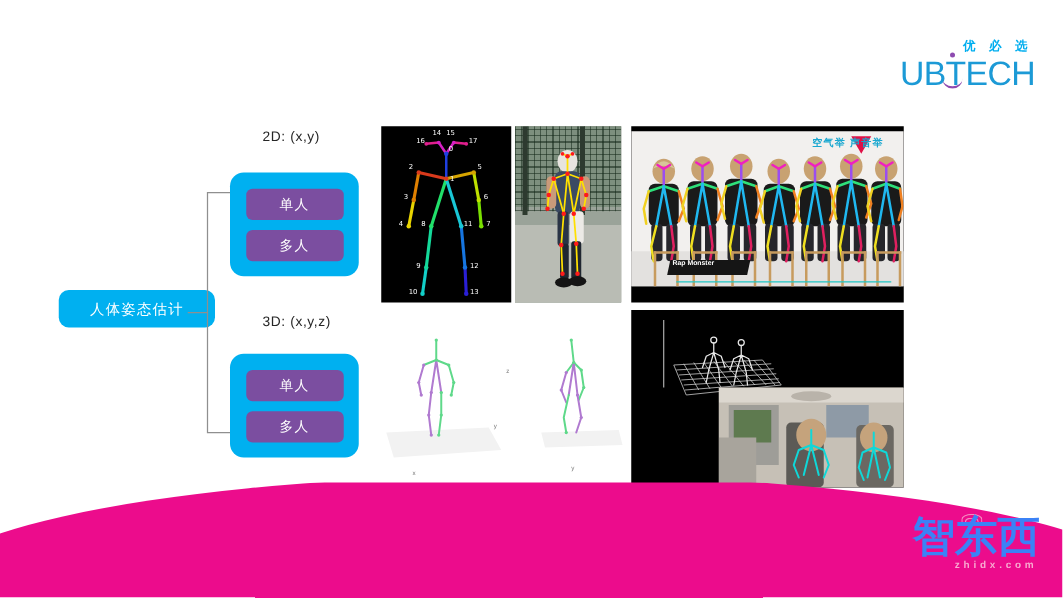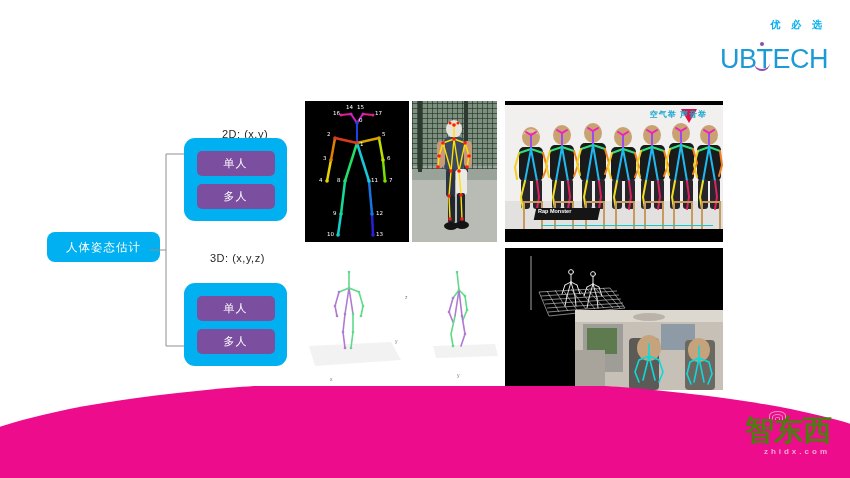--- a/index.html
+++ b/index.html
@@ -10,57 +10,57 @@
   }
   .slide{position:absolute;inset:0;overflow:hidden;}
 
   
   .title{
     position:absolute;left:0;top:28px;width:850px;text-align:center;
     font-size:27px;color:#2196e8;letter-spacing:2px;font-weight:400;
   }
   .logo{position:absolute;right:22px;top:18px;width:118px;height:52px;}
   .logo-cn{
-    position:absolute;right:2px;top:0px;font-size:10px;color:#00aeef;
+    position:absolute;right:2px;top:12px;font-size:10px;color:#00aeef;
     letter-spacing:4px;font-weight:700;white-space:nowrap;
   }
   .logo-main{
     position:absolute;right:0px;top:26px;font-size:27px;line-height:30px;
     color:#1c9ad6;font-weight:400;letter-spacing:-0.5px;white-space:nowrap;
   }
   .logo-smile{
     position:absolute;right:58px;top:43px;width:16px;height:8px;
     border-bottom:2px solid #8e4bb0;border-radius:0 0 14px 14px;
   }
   .logo-dot{
     position:absolute;right:64px;top:24px;width:4px;height:4px;border-radius:50%;
     background:#8e4bb0;
   }
 
   
   .root-box{
-    position:absolute;left:47px;top:232px;width:113px;height:30px;
+    position:absolute;left:47px;top:232px;width:125px;height:30px;
     background:#00b0f0;border-radius:8px;color:#ffffff;font-size:11.5px;
     display:flex;align-items:center;justify-content:center;letter-spacing:1px;
   }
   .connector{position:absolute;left:150px;top:140px;width:58px;height:220px;}
   .grp{
     position:absolute;width:103px;background:#00b0f0;border-radius:11px;
     display:flex;flex-direction:column;align-items:center;justify-content:center;gap:8px;
   }
   .grp.g2d{left:184px;top:138px;height:83px;}
   .grp.g3d{left:184px;top:283px;height:83px;}
   .sub{
     width:78px;height:25px;background:#7b4ea0;border-radius:5px;color:#ffffff;
     font-size:11px;display:flex;align-items:center;justify-content:center;letter-spacing:1px;
   }
   .dim-label{
     position:absolute;font-size:11px;color:#262626;white-space:nowrap;letter-spacing:0.5px;
   }
-  .dim-2d{left:222px;top:104px;margin-top:24px;}
+  .dim-2d{left:210px;top:104px;}
   .dim-3d{left:210px;top:252px;}
 
   
   .panel{position:absolute;overflow:hidden;}
   .p-skel{left:305px;top:101px;width:104px;height:141px;background:#000;}
   .p-photo{left:412px;top:101px;width:85px;height:141px;background:#6f7a6a;}
   .p-multi{left:505px;top:101px;width:218px;height:141px;background:#000;}
   .p-3dplot{left:305px;top:250px;width:195px;height:140px;background:#fff;}
   .p-3dmulti{left:505px;top:248px;width:218px;height:142px;background:#000;}
 
@@ -87,21 +87,21 @@
       border-left:2px solid #c79b5e;border-right:2px solid #c79b5e;border-top:2px solid #c79b5e;}
   .axlbl{position:absolute;font-size:5px;color:#7a7a7a;}
   .inset{position:absolute;right:0;bottom:0;width:148px;height:80px;overflow:hidden;
      background:linear-gradient(#cfc9c0,#b7b0a6);}
 
   
   .footer{position:absolute;left:0;bottom:0;width:850px;height:92px;overflow:hidden;}
   .band{position:absolute;left:-60px;bottom:-52px;width:980px;height:150px;
      background:#ec0c8c;border-radius:50% 50% 0 0 / 60% 60% 0 0;}
   .zhidx{position:absolute;right:18px;bottom:22px;width:92px;height:44px;}
-  .zhidx-cn{position:absolute;right:0;bottom:12px;font-size:29px;line-height:28px;color:#4d7c0f;
+  .zhidx-cn{position:absolute;right:0;bottom:12px;font-size:34px;line-height:28px;color:#3b82f6;
      font-weight:700;letter-spacing:0px;white-space:nowrap;}
   .zhidx-en{position:absolute;right:2px;bottom:0px;font-size:8px;color:#f8a9d0;letter-spacing:3px;font-weight:bold;}
   .wifi{position:absolute;right:46px;bottom:36px;width:16px;height:10px;}
   .wifi i{position:absolute;border:1.4px solid #f48cc0;border-bottom:none;border-radius:50% 50% 0 0;}
   .wifi i:nth-child(1){left:5px;bottom:0;width:3px;height:2px;}
   .wifi i:nth-child(2){left:2px;bottom:0;width:9px;height:5px;}
   .wifi i:nth-child(3){left:-1px;bottom:0;width:15px;height:8px;}
 </style>
 </head>
 <body>

